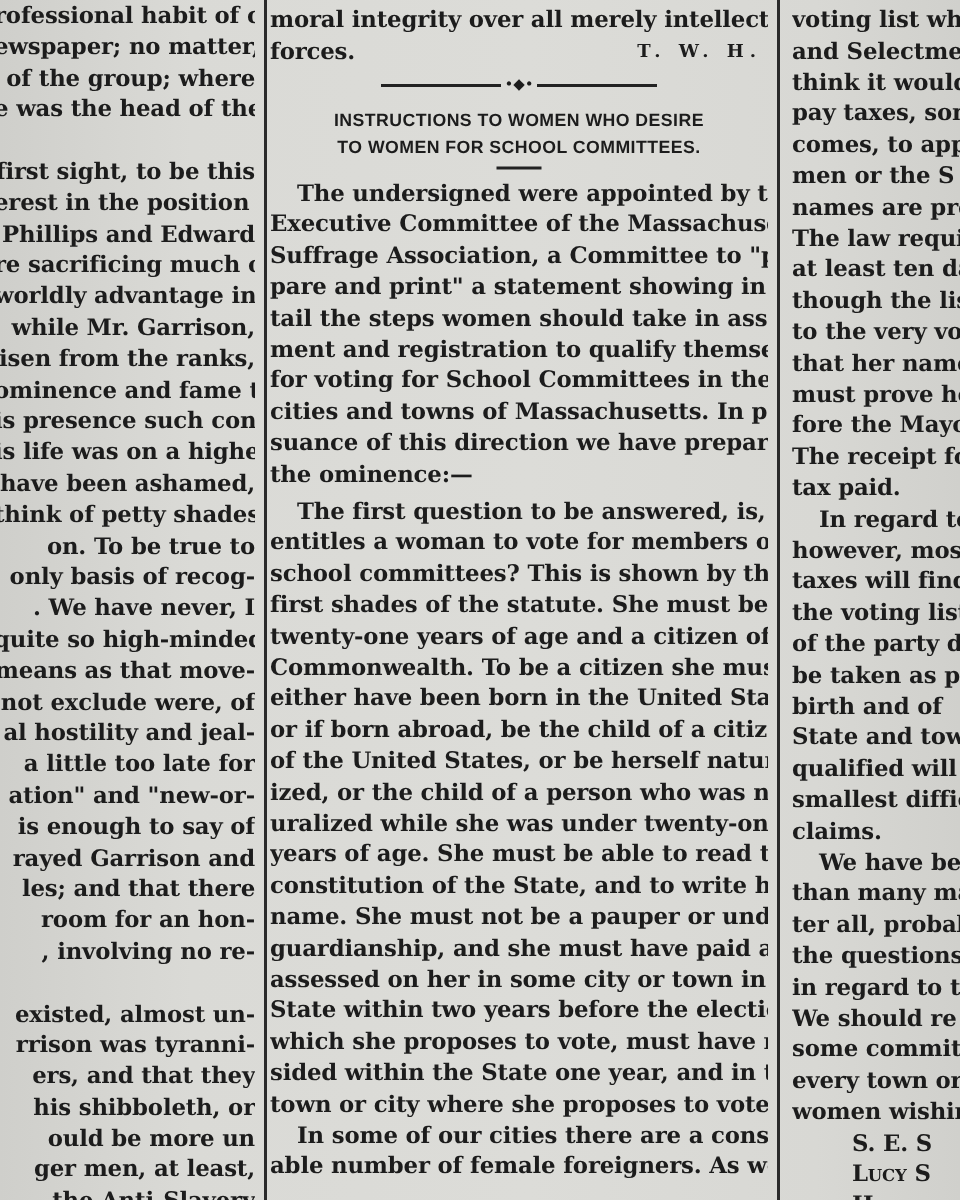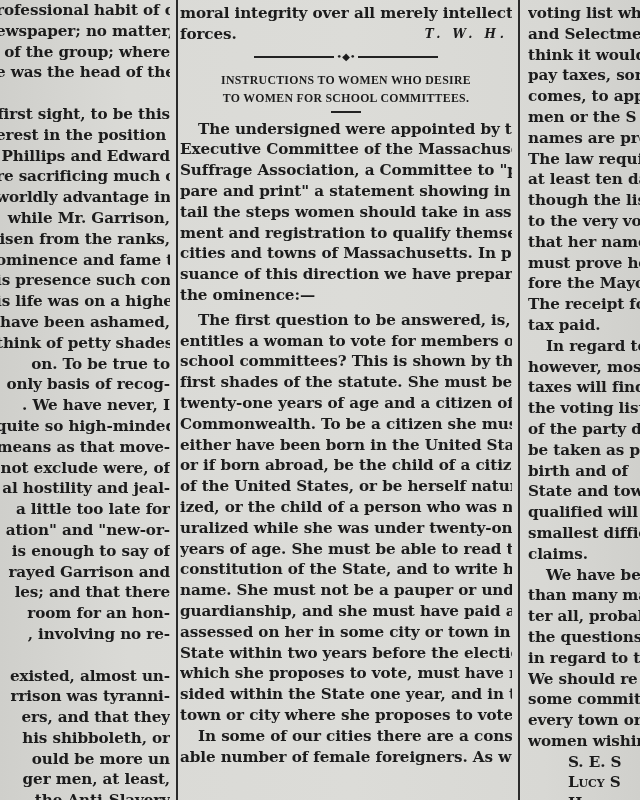--- a/index.html
+++ b/index.html
@@ -29,29 +29,29 @@
     display: block; white-space: nowrap;
     font-size: 15.2px; line-height: 20.8px; height: 20.8px;
     font-weight: bold; letter-spacing: -0.1px;
   }
   .col-left .line { text-align: right; }
   .col-mid .line { text-align: justify; text-align-last: justify; }
   .col-mid .line.last { text-align-last: left; }
   .col-right .line { text-align: left; }
   .indent { padding-left: 18px; }
   .sig-row { display: flex; justify-content: space-between; padding-right: 4px; }
-  .initials { font-size: 12px; letter-spacing: 4px; font-style: italic; }
+  .initials { font-size: 12px; letter-spacing: 4px; }
   .ornament {
     display: flex; align-items: center; justify-content: center;
     height: 16px; margin: 4px 0 6px 0;
   }
   .ornament .bar { width: 80px; height: 2px; background: #222; }
   .ornament .dots { font-size: 10px; margin: 0 2px; line-height: 10px; }
   .headline {
-    text-align: center; font-family: Liberation Serif, serif;
+    text-align: center; font-family: Liberation Sans, sans-serif;
     font-weight: bold; font-size: 11.8px; line-height: 18px; letter-spacing: 0.3px;
   }
   .short-rule { width: 30px; height: 2px; background: #222; margin: 4px auto 6px auto; }
   .sig { font-variant: small-caps; padding-left: 40px; }
 </style>
 </head>
 <body>
 
 <div class="page">
 
@@ -117,20 +117,21 @@
     </div>
     <div class="short-rule"></div>
 
     <div>
       <span class="line indent">The undersigned were appointed by the</span>
       <span class="line">Executive Committee of the Massachusetts</span>
       <span class="line">Suffrage Association, a Committee to "pre-</span>
       <span class="line">pare and print" a statement showing in de-</span>
       <span class="line">tail the steps women should take in assess-</span>
       <span class="line">ment and registration to qualify themselves</span>
+      <span class="line">for voting for School Committees in the</span>
       <span class="line">cities and towns of Massachusetts. In pur-</span>
       <span class="line">suance of this direction we have prepared</span>
       <span class="line last">the ominence:—</span>
     </div>
     <div style="height:4px"></div>
     <div>
       <span class="line indent">The first question to be answered, is, What</span>
       <span class="line">entitles a woman to vote for members of</span>
       <span class="line">school committees? This is shown by the</span>
       <span class="line">first shades of the statute. She must be</span>

